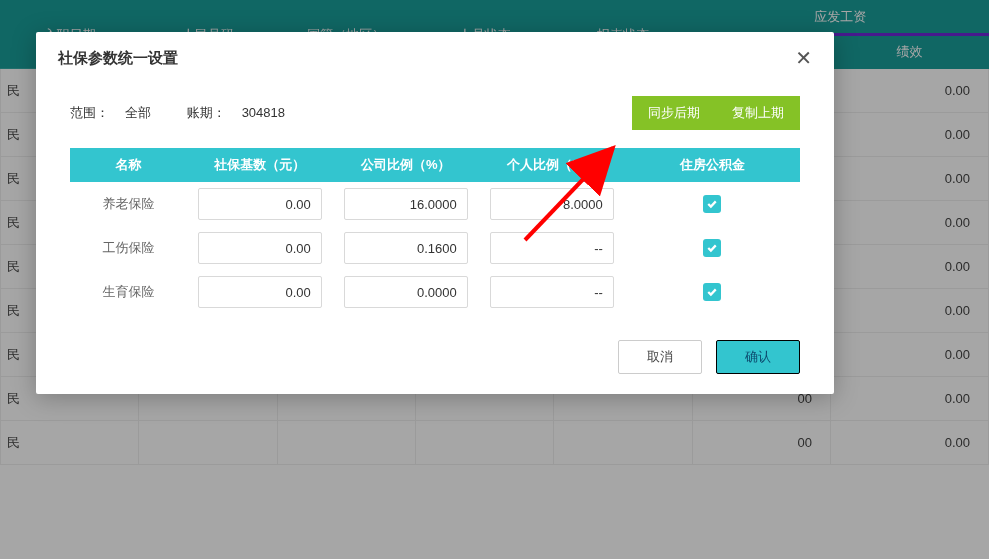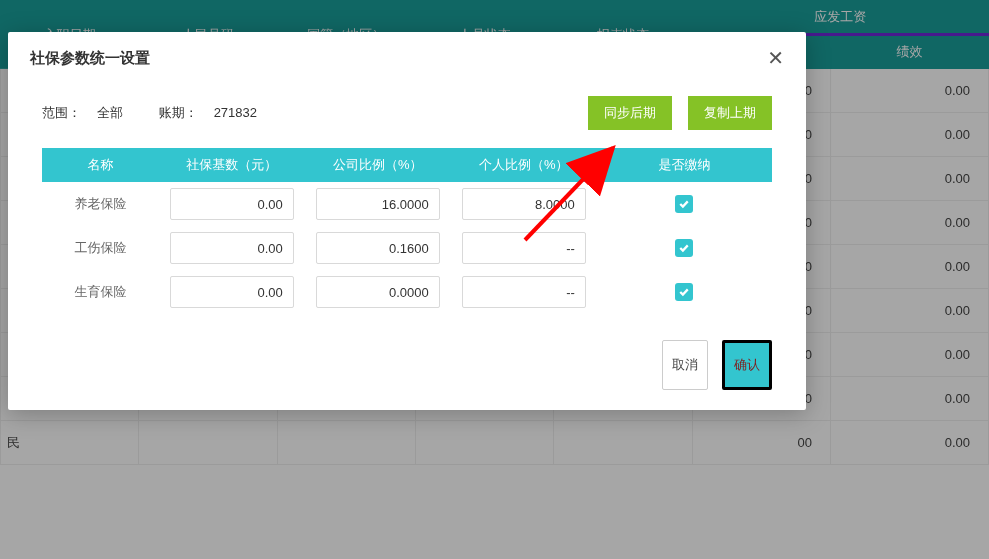--- a/index.html
+++ b/index.html
@@ -50,21 +50,21 @@
   .bg-table td.label-cell { text-align: left; padding-left: 6px; }
   .bg-table tr:nth-child(even) td { background: #fff; }
   
   .overlay {
     position: absolute; inset: 0;
     background: rgba(0,0,0,0.35);
   }
   
   .modal {
     position: absolute;
-    left: 8px; top: 32px;
+    left: 36px; top: 32px;
     width: 798px;
     background: #fff;
     border-radius: 2px;
     box-shadow: 0 4px 24px rgba(0,0,0,0.25);
     padding-bottom: 20px;
   }
   .modal-header {
     display: flex;
     justify-content: space-between;
     align-items: center;
@@ -83,33 +83,33 @@
     line-height: 1;
   }
   .scope-row {
     display: flex;
     align-items: center;
     justify-content: space-between;
     padding: 12px 34px 10px 34px;
   }
   .scope-text { font-size: 13px; color: #333; }
   .scope-text span { margin-right: 16px; }
-  .green-btns { display: flex; gap: 16px; }
+  .green-btns { display: flex; }
   .green-btn, .btn-green { background:#85c226; color:#fff; border:none; height:34px; padding:0 16px; font-size:13px; cursor:pointer; }
   
   .param-table {
     margin: 8px 34px 0 34px;
     border-collapse: collapse;
     width: calc(100% - 68px);
     table-layout: fixed;
   }
   .param-table thead th {
     background: #33c5cf;
     color: #fff;
-    font-weight: normal;
+    font-weight: bold;
     height: 34px;
     font-size: 13px;
     text-align: center;
     border: none;
   }
   .param-table td {
     padding: 5px 4px;
     text-align: center;
     vertical-align: middle;
     height: 44px;
@@ -137,27 +137,27 @@
     cursor: pointer;
   }
   .checkbox svg { width: 12px; height: 12px; stroke: #fff; stroke-width: 3; fill: none; }
   .modal-footer {
     display: flex;
     justify-content: flex-end;
     gap: 14px;
     padding: 26px 34px 0 34px;
   }
   .btn {
-    height: 50px; padding: 0 9px; font-size: 13px; cursor: pointer; border-radius: 2px;
+    height: 34px; padding: 0 28px; font-size: 13px; cursor: pointer; border-radius: 2px;
   }
   .btn-default {
     background: #fff; border: 1px solid #ccc; color: #444;
   }
   .btn-primary {
-    background: #33c5cf; border: 3px solid #000000; color: #7f1d1d;
+    background: #33c5cf; border: 1px solid #000000; color: #0c4a6e;
   }
   
   .arrow {
     position: absolute;
     left: 515px; top: 140px;
     pointer-events: none;
   }
 </style>
 </head>
 <body>
@@ -280,21 +280,21 @@
     <div class="modal-title">社保参数统一设置</div>
     <button class="close-btn">✕</button>
   </div>
 
   <div class="scope-row">
     <div class="scope-text">
       <span>
         <span>范围：</span><span>全部</span>
       </span>
       <span>
-        <span>账期：</span><span>271832</span>
+        <span>账期：</span><span>304818</span>
       </span>
     </div>
     <div class="green-btns">
       <button class="btn-green">同步后期</button>
       <button class="btn-green">复制上期</button>
     </div>
   </div>
 
   <table class="param-table">
     <colgroup>
@@ -303,21 +303,21 @@
         <col style="width:20%">
         <col style="width:20%">
         <col style="width:24%">
     </colgroup>
     <thead>
       <tr>
         <th>名称</th>
         <th>社保基数（元）</th>
         <th>公司比例（%）</th>
         <th>个人比例（%）</th>
-        <th>是否缴纳</th>
+        <th>住房公积金</th>
       </tr>
     </thead>
     <tbody id="param-body">
         <tr>
           <td class="name-cell">养老保险</td>
           <td><input class="param-input" value="0.00" style=""></td>
           <td><input class="param-input" value="16.0000" style=""></td>
           <td><input class="param-input" value="8.0000" style=""></td>
           <td><span class="checkbox">
               <svg viewBox="0 0 16 16">

